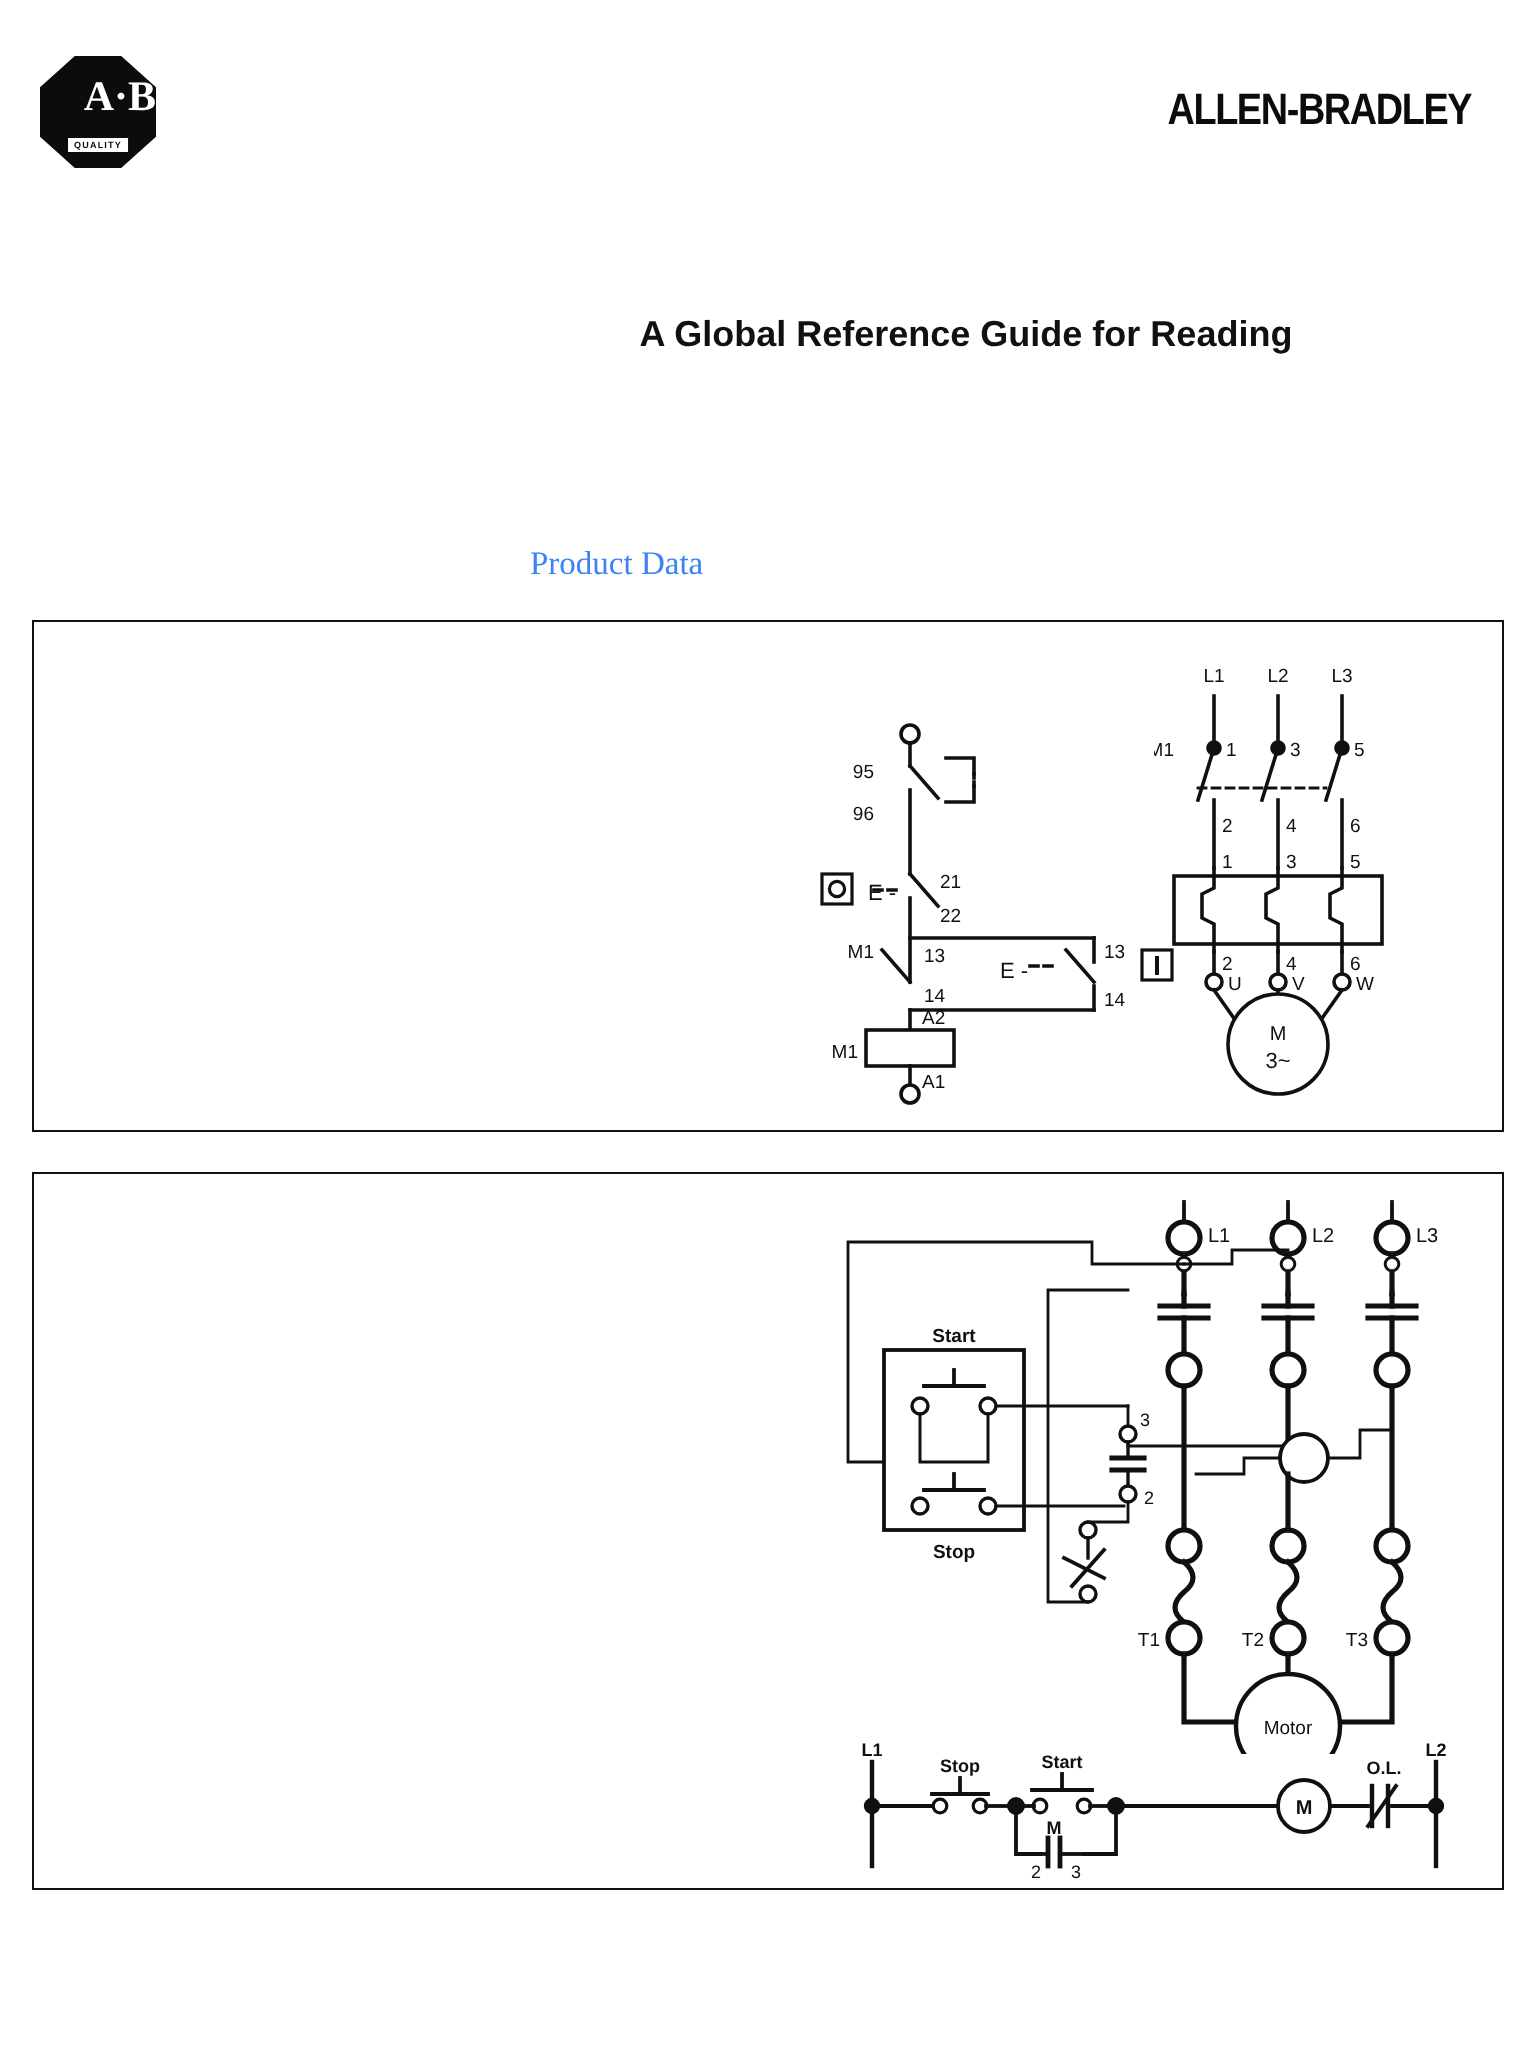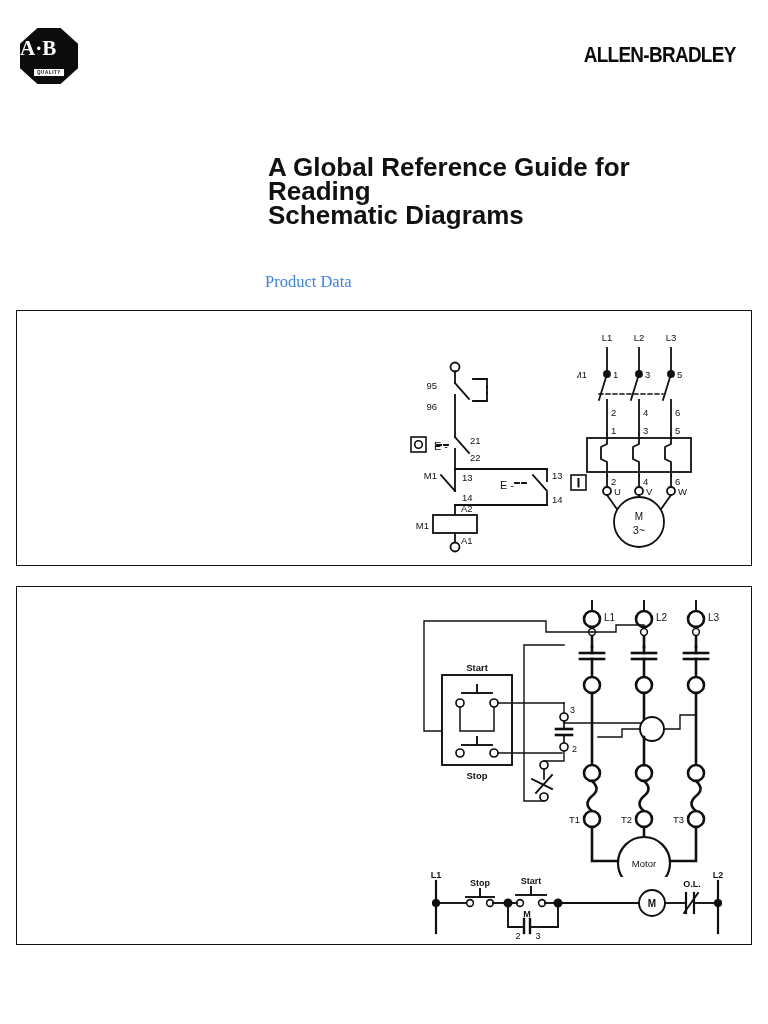--- a/index.html
+++ b/index.html
@@ -37,21 +37,21 @@
     background: #0c0c0c;
     -webkit-clip-path: polygon(30% 0%, 70% 0%, 100% 28%, 100% 72%, 70% 100%, 30% 100%, 0% 72%, 0% 28%);
     clip-path: polygon(30% 0%, 70% 0%, 100% 28%, 100% 72%, 70% 100%, 30% 100%, 0% 72%, 0% 28%);
     position: relative;
   }
   .ab-letters {
     position: absolute;
     top: 9px;
     left: 0;
     width: 100%;
-    text-align: left;
+    text-align: right;
     color: #ffffff;
     font-family: "Liberation Serif", serif;
     font-weight: bold;
     font-size: 21px;
     letter-spacing: 0px;
     line-height: 22px;
   }
   .ab-quality {
     position: absolute;
     bottom: 8px;
@@ -80,23 +80,24 @@
   }
 
   
   #doc-title {
     position: absolute;
     left: 268px;
     top: 155px;
     width: 430px;
     font-family: "Liberation Sans", sans-serif;
     font-weight: bold;
-    font-size: 26px;
+    font-size: 18px;
     line-height: 24px;
     color: #111111;
+    text-align: center;
   }
   #doc-subtitle {
     position: absolute;
     left: 265px;
     top: 272px;
     font-family: "Liberation Serif", serif;
     font-size: 16.5px;
     color: #3b82f6;
   }
 
@@ -194,21 +195,20 @@
       <div class="ab-letters">A·B</div>
       <div class="ab-quality">QUALITY</div>
     </div>
   </div>
 
   <div id="brand-wordmark">ALLEN-BRADLEY</div>
 </div>
 
 <div id="doc-title">
   <div>A Global Reference Guide for Reading</div>
-  <div>Schematic Diagrams</div>
 </div>
 
 <div id="doc-subtitle">Product Data</div>
 
 <div class="panel" id="panel-1">
 
   <div class="photo noise" id="photo-open-starter">
     <div class="encl-body noise" style="left:6px;top:8px;right:10px;bottom:8px;"></div>
     <div class="encl-side" style="left:0px;top:14px;width:8px;bottom:16px;"></div>
     <div class="encl-cavity" style="left:14px;top:18px;right:16px;bottom:16px;"></div>

